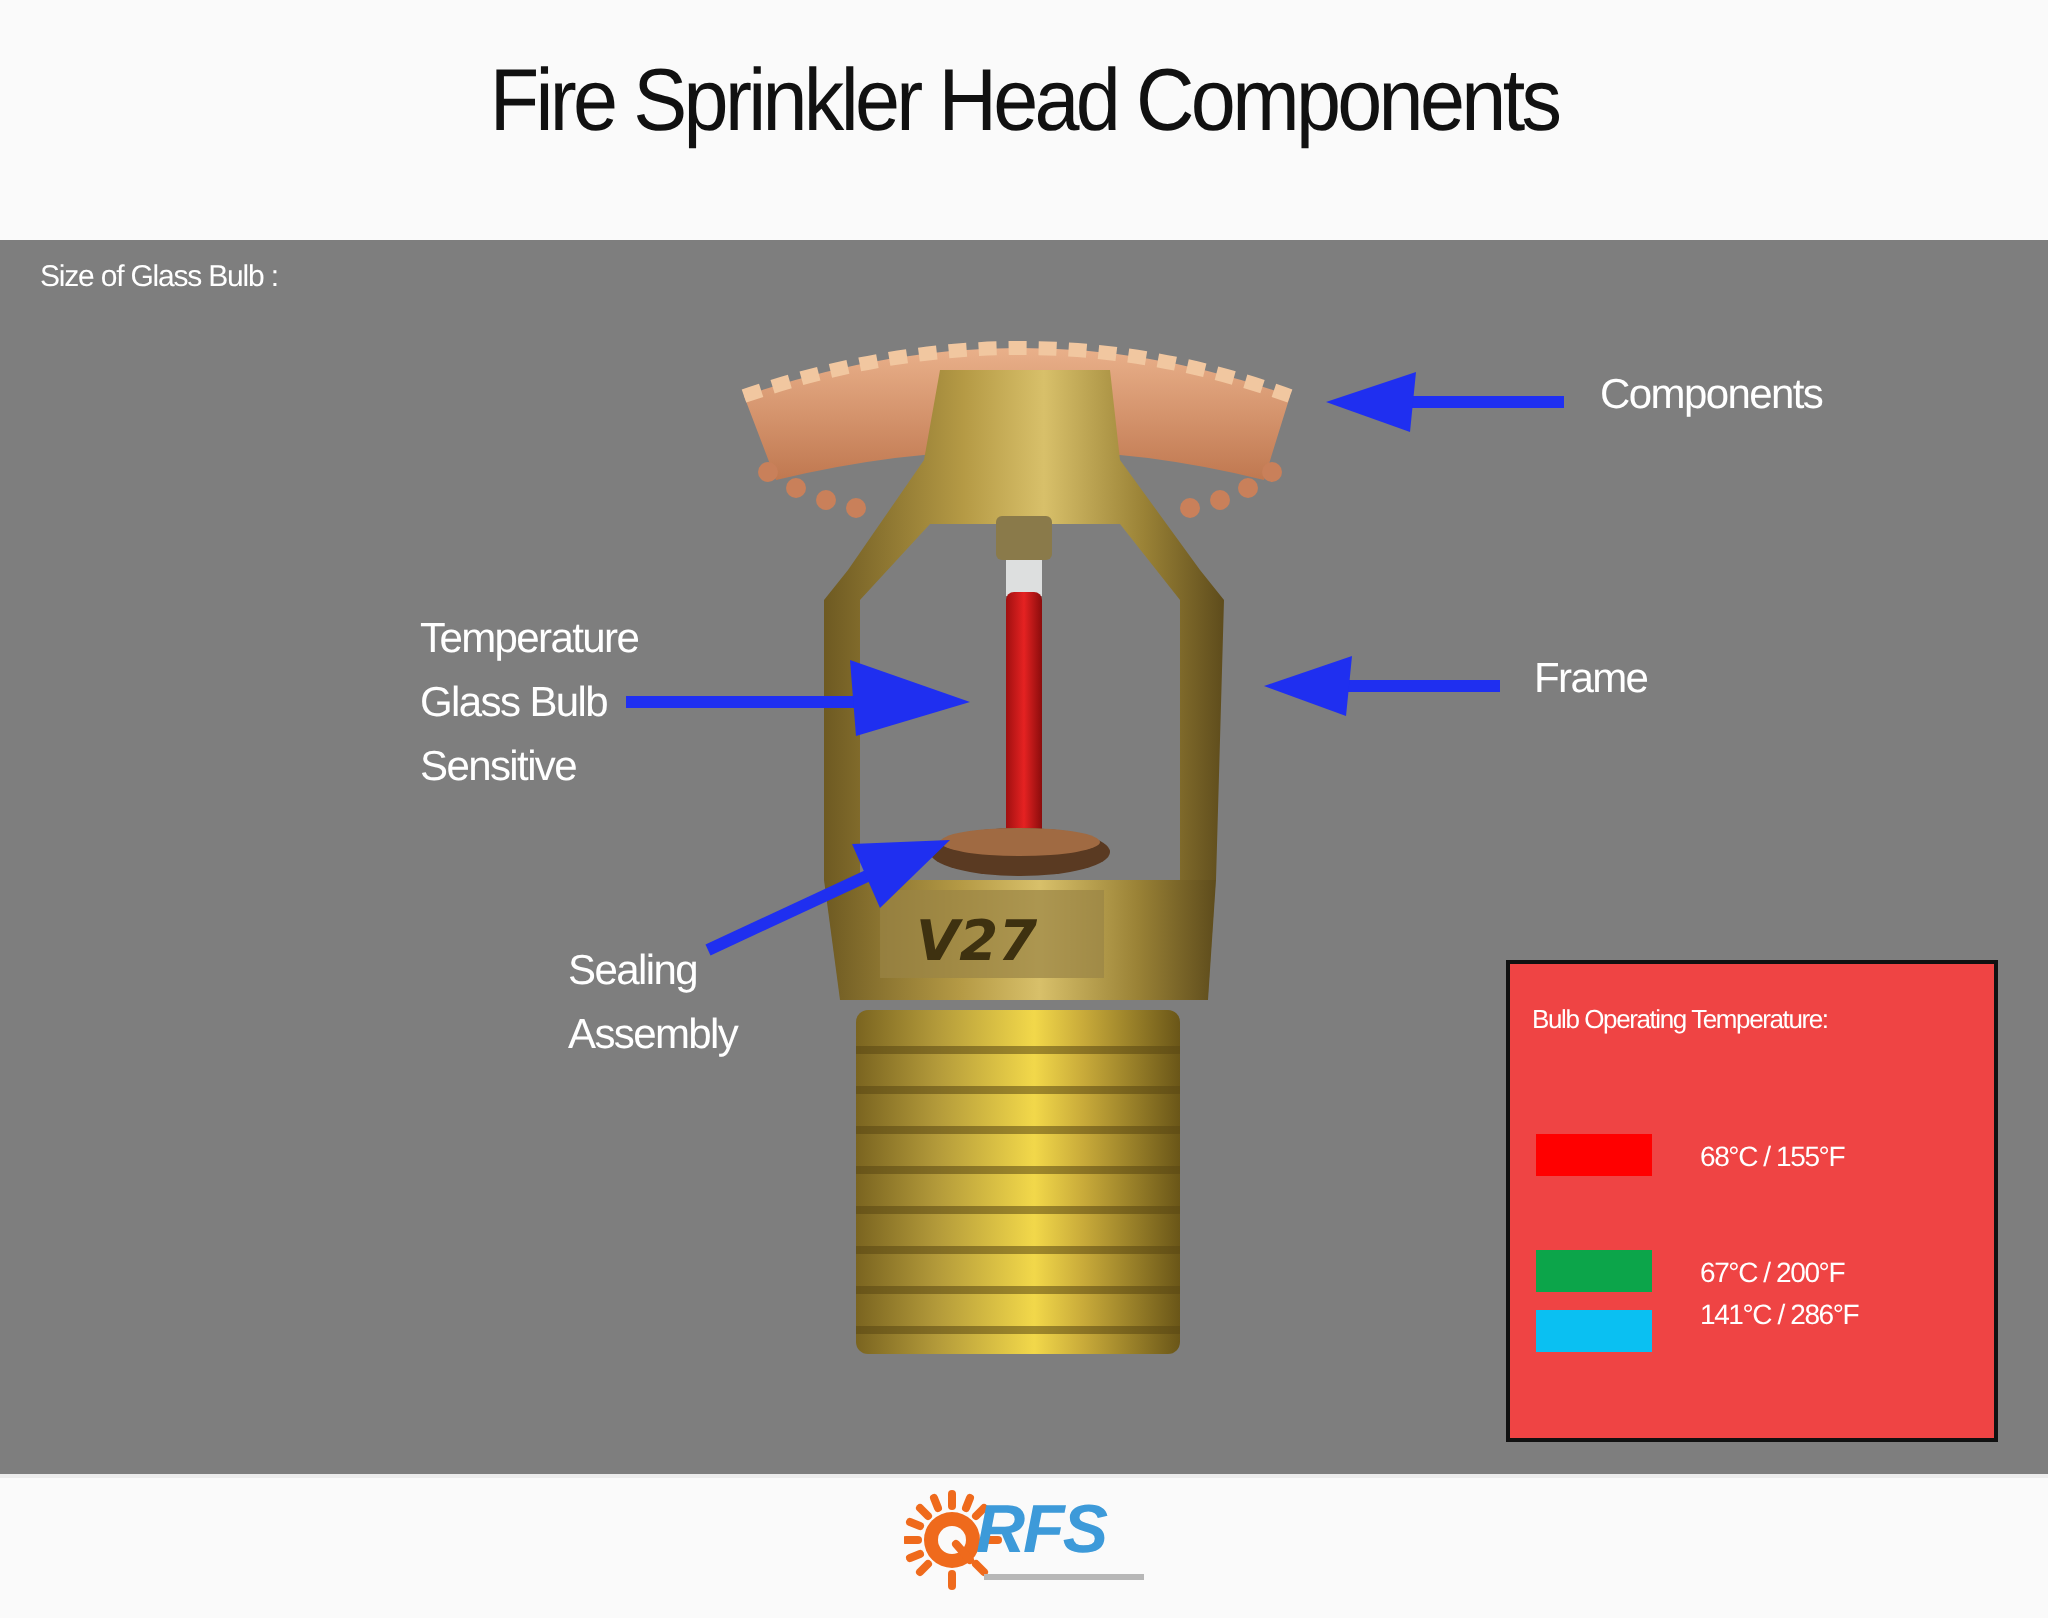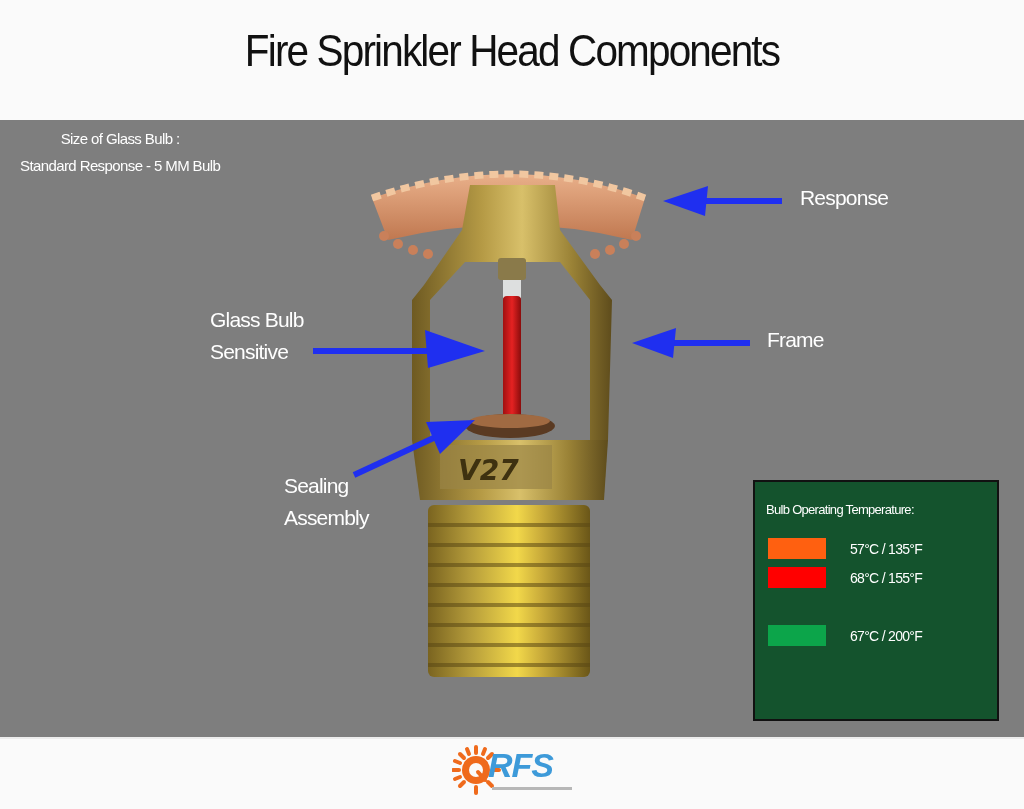--- a/index.html
+++ b/index.html
@@ -19,21 +19,21 @@
   .info { position: absolute; left: 20px; top: 128px; color: #fff; font-size: 15px; letter-spacing: -0.6px; }
   .info div { height: 27px; line-height: 22px; text-align: center; }
 
   .label { position: absolute; color: #fff; font-size: 21px; letter-spacing: -0.8px; line-height: 32px; }
   .label span { display: block; }
 
   svg.art { position: absolute; left: 0; top: 0; }
 
   .legend {
     position: absolute; left: 753px; top: 480px; width: 246px; height: 241px;
-    border: 2px solid #111; background: #14532d;
+    border: 2px solid #111; background: #ef4444;
   }
   .legend-title { position: absolute; left: 11px; top: 20px; color: #fff; font-size: 13px; letter-spacing: -0.7px; }
   .legend-row { position: absolute; left: 13px; width: 220px; height: 24px; }
   .swatch { position: absolute; left: 0; top: 0; width: 58px; height: 21px; }
   .legend-text { position: absolute; left: 82px; top: 3px; color: #fff; font-size: 14px; letter-spacing: -0.7px; }
 
   .logo { position: absolute; left: 452px; top: 744px; width: 130px; height: 56px; }
   .logo-text {
     position: absolute; left: 36px; top: 2px; font-size: 34px; font-weight: bold; font-style: italic;
     color: #3d9ad9; letter-spacing: -1px; font-family: "Liberation Sans", sans-serif;
@@ -44,21 +44,20 @@
 <body>
 
 <div class="header">
   <h1 class="title">Fire Sprinkler Head Components</h1>
 </div>
 
 <div class="panel"></div>
 
 <div class="info">
   <div>Size of Glass Bulb :</div>
-  <div>Standard Response - 5 MM Bulb</div>
 </div>
 
 <svg class="art" width="1024" height="809" viewBox="0 0 1024 809">
   <defs>
     <linearGradient id="brass" x1="0" x2="1" y1="0" y2="0">
       <stop offset="0" stop-color="#6e5a22"></stop>
       <stop offset="0.35" stop-color="#b59a45"></stop>
       <stop offset="0.55" stop-color="#d8c06a"></stop>
       <stop offset="0.8" stop-color="#9a8236"></stop>
       <stop offset="1" stop-color="#5e4c1c"></stop>
@@ -133,45 +132,46 @@
   <g fill="#1f2ff0">
     <rect x="313" y="348" width="120" height="6"></rect>
     <polygon points="485,351 425,330 428,368"></polygon>
   </g>
   <g fill="#1f2ff0">
     <line x1="354" y1="475" x2="440" y2="435" stroke="#1f2ff0" stroke-width="6"></line>
     <polygon points="475,420 426,422 440,454"></polygon>
   </g>
 </svg>
 
-<div class="label" style="left:800px; top:182px;">Response</div>
+<div class="label" style="left:800px; top:182px;">Components</div>
 <div class="label" style="left:767px; top:324px;">Frame</div>
 <div class="label" style="left:210px; top:304px;">
+  <span>Temperature</span>
   <span>Glass Bulb</span>
   <span>Sensitive</span>
 </div>
 <div class="label" style="left:284px; top:470px;">
   <span>Sealing</span>
   <span>Assembly</span>
 </div>
 
 <div class="legend">
   <div class="legend-title">Bulb Operating Temperature:</div>
 
-  <div class="legend-row" style="top:56px;">
-    <div class="swatch" style="background:#ff6010;"></div>
-    <div class="legend-text">57°C / 135°F</div>
-  </div>
   <div class="legend-row" style="top:85px;">
     <div class="swatch" style="background:#ff0000;"></div>
     <div class="legend-text">68°C / 155°F</div>
   </div>
   <div class="legend-row" style="top:143px;">
     <div class="swatch" style="background:#0ca54a;"></div>
     <div class="legend-text">67°C / 200°F</div>
+  </div>
+  <div class="legend-row" style="top:173px;">
+    <div class="swatch" style="background:#0ac0f2;"></div>
+    <div class="legend-text" style="top:-6px;">141°C / 286°F</div>
   </div>
 </div>
 
 <div class="footer"></div>
 <div class="logo">
   <svg width="50" height="56" viewBox="0 0 50 56" style="position:absolute;left:0;top:0;">
     <g fill="#ef6a1c">
       <circle cx="24" cy="26" r="14"></circle>
       <g stroke="#ef6a1c" stroke-width="4" stroke-linecap="round">
         <line x1="24" y1="3" x2="24" y2="9"></line>

